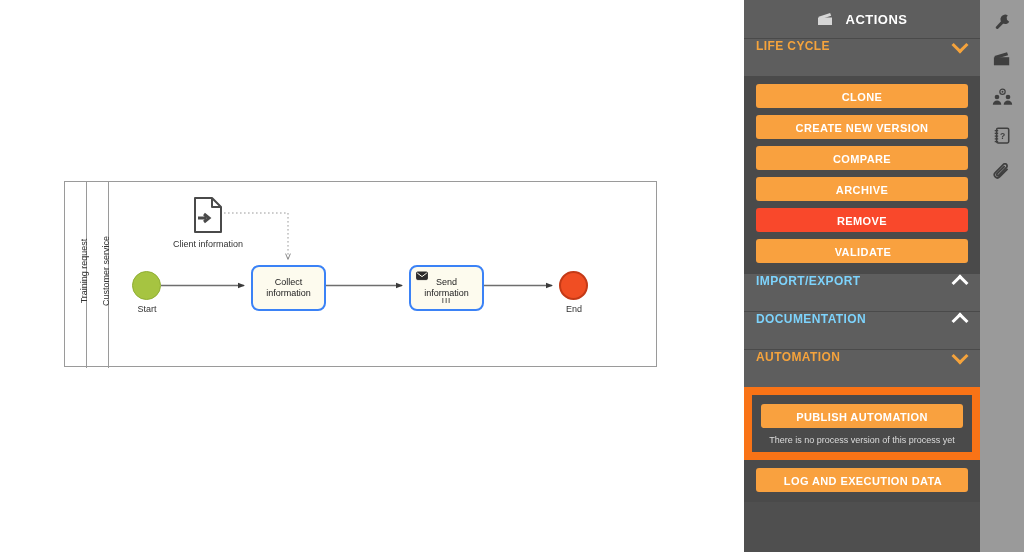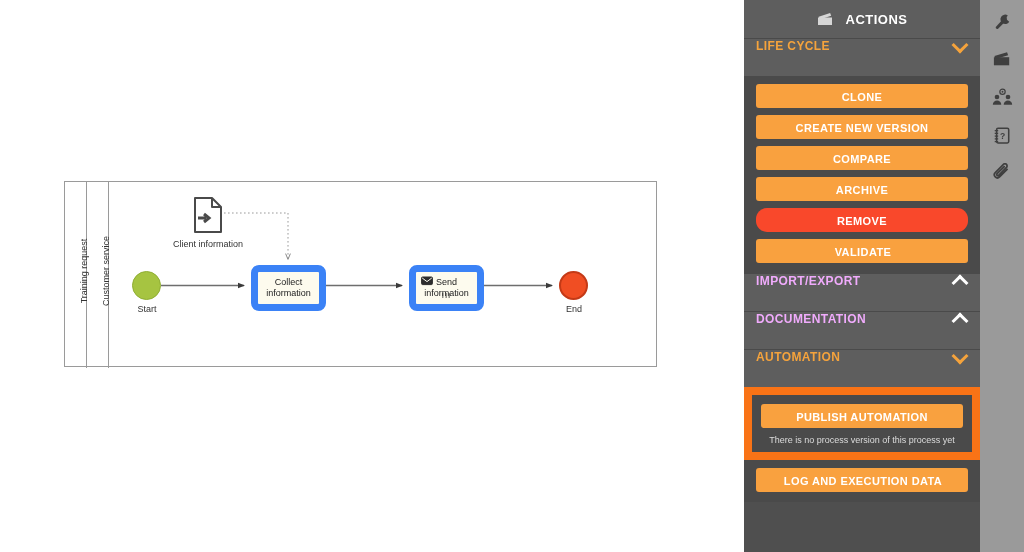--- a/index.html
+++ b/index.html
@@ -35,21 +35,21 @@
         background:#a6c441;border:1px solid #8fae33;}
   .event-end{left:495px;top:90px;width:29px;height:29px;
         background:#f04e23;border:2px solid #c43a17;}
   .event-label{position:absolute;font-size:9px;color:#333;text-align:center;
         white-space:nowrap;}
   .lbl-start{left:48px;top:123px;width:70px;}
   .lbl-end{left:475px;top:123px;width:70px;}
 
   
   .task{position:absolute;box-sizing:border-box;background:#fdfbee;
-        border:7px solid #3b82f6;border-radius:8px;}
+        border:2px solid #3b82f6;border-radius:8px;}
   .task-text{position:absolute;left:0;right:0;top:50%;transform:translateY(-50%);
         text-align:center;font-size:9px;line-height:11px;color:#222;padding:0 4px;}
   .task-collect{left:187px;top:84px;width:75px;height:46px;}
   .task-send{left:345px;top:84px;width:75px;height:46px;}
   .task-icon{position:absolute;left:5px;top:4px;width:12px;height:10px;}
   .task-marker{position:absolute;left:0;right:0;bottom:4px;text-align:center;
         font-size:8px;letter-spacing:1px;color:#222;font-family:Liberation Sans, sans-serif;}
 
   
   .data-obj{position:absolute;left:129px;top:15px;width:30px;height:38px;}
@@ -63,36 +63,36 @@
   .sidebar{position:absolute;left:744px;top:0;width:236px;height:552px;
         background:#4f4f4f;overflow:hidden;}
   .panel-header{height:38px;background:#5e5e5e;display:flex;align-items:center;
         justify-content:center;gap:12px;}
   .panel-header-title{color:#ffffff;font-size:13px;font-weight:bold;letter-spacing:.5px;}
   .clapper{width:17px;height:14px;position:relative;display:inline-block;}
 
   .section-head{height:38px;background:#5e5e5e;display:flex;align-items:flex-start;
         justify-content:space-between;padding:0 12px;box-sizing:border-box;
         border-top:1px solid #4a4a4a;cursor:pointer;}
-  .section-head .t{font-size:12px;font-weight:bold;letter-spacing:.4px;color:#f0abfc;}
+  .section-head .t{font-size:12px;font-weight:bold;letter-spacing:.4px;color:#7dd3fc;}
   .section-head.active .t{color:#f5a33c;}
   .chev{width:16px;height:10px;position:relative;}
   .chev::before{content:"";position:absolute;left:2px;top:0px;width:9px;height:9px;
         border-right:3px solid #ffffff;border-bottom:3px solid #ffffff;
         transform:rotate(45deg);}
   .chev.up::before{top:3px;transform:rotate(-135deg);}
   .section-head.active .chev::before{border-color:#f5a33c;}
 
   .section-body{background:#4a4a4a;padding:8px 12px 10px 12px;}
   .btn{display:block;width:100%;box-sizing:border-box;height:24px;line-height:24px;
         margin-bottom:7px;border:0;border-radius:3px;background:#f9a council;}
   .btn{background:#f9a13f;color:#ffffff;font-size:11px;font-weight:bold;
         letter-spacing:.4px;text-align:center;cursor:pointer;
         font-family:"Liberation Sans", sans-serif;}
-  .btn.danger{background:#f9482b;border-radius:11px;}
+  .btn.danger{background:#f9482b;}
   .btn:last-child{margin-bottom:0;padding-left:8px;}
 
   .highlight-box{border:8px solid #f97316;box-sizing:border-box;background:#4a4a4a;
         padding:9px 9px 7px 9px;}
   .hint{color:#dcdcdc;font-size:9px;text-align:center;margin-top:6px;}
 
   
   .rail{position:absolute;left:980px;top:0;width:44px;height:552px;background:#9a9a9a;}
   .rail-icon{position:absolute;left:0;width:44px;height:34px;display:flex;
         align-items:center;justify-content:center;cursor:pointer;}

